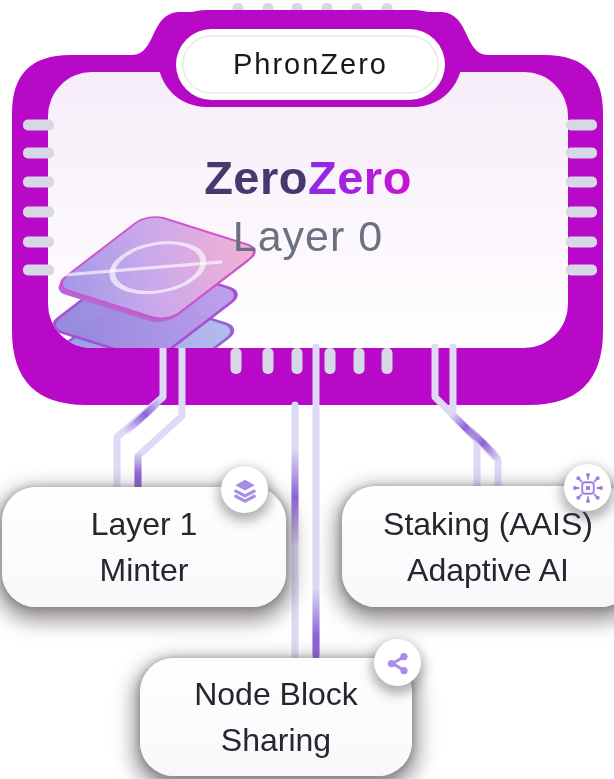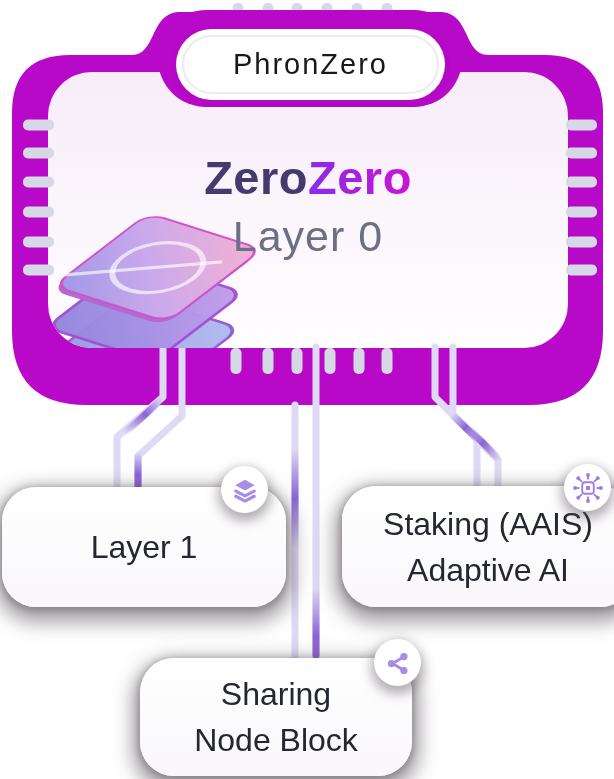--- a/index.html
+++ b/index.html
@@ -189,28 +189,29 @@
   <div class="pill">
     <div class="pill-ring"></div>
     <div class="pill-label">PhronZero</div>
   </div>
 
   <div class="chip-title"><span class="t1">Zero</span><span class="t2">Zero</span></div>
   <div class="chip-subtitle">Layer 0</div>
 
   <div class="box" id="box-minter">
     <div>Layer 1</div>
+    <div>Minter</div>
   </div>
   <div class="box" id="box-aais">
     <div>Staking (AAIS)</div>
     <div>Adaptive AI</div>
   </div>
   <div class="box" id="box-node">
+    <div>Node Block</div>
     <div>Sharing</div>
-    <div>Node Block</div>
   </div>
 
   <div class="badge" id="badge-minter">
     <svg width="28" height="28" viewBox="0 0 26 26">
       <path d="M13 3.5 L22 8.5 L13 13.5 L4 8.5 Z" fill="#a78de6"></path>
       <path d="M4.5 14 L13 18.5 L21.5 14" fill="none" stroke="#a78de6" stroke-width="3" stroke-linecap="round" stroke-linejoin="round"></path>
       <path d="M4.5 18.8 L13 23.3 L21.5 18.8" fill="none" stroke="#a78de6" stroke-width="3" stroke-linecap="round" stroke-linejoin="round"></path>
     </svg>
   </div>
   <div class="badge" id="badge-aais">

